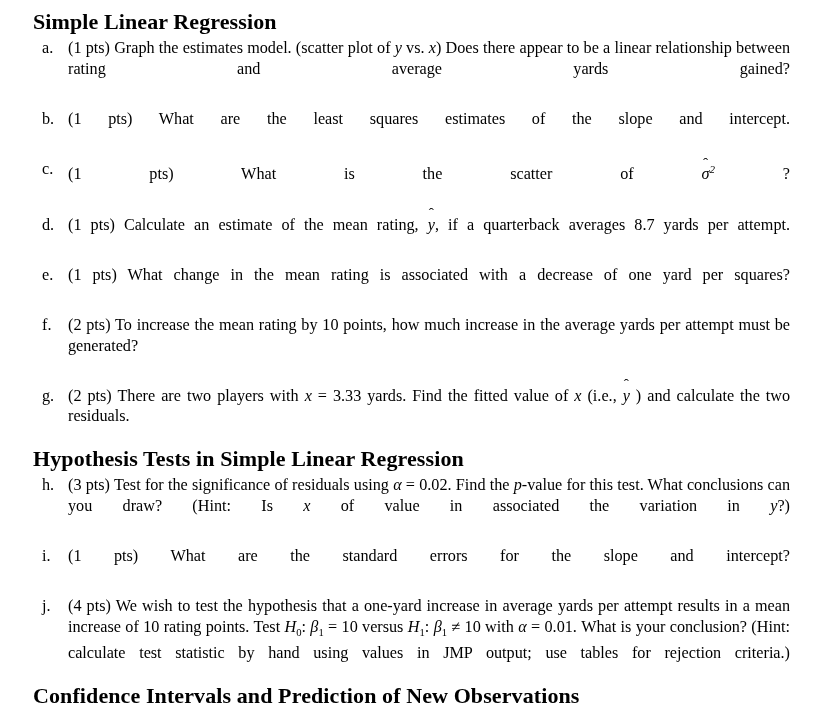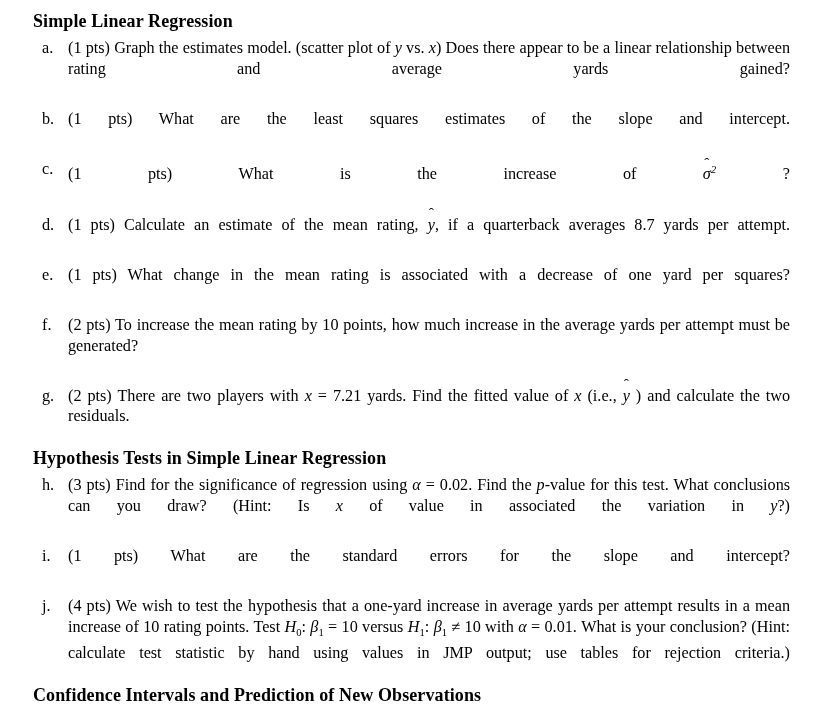--- a/index.html
+++ b/index.html
@@ -22,21 +22,21 @@
     padding: 0;
     box-sizing: border-box;
   }
   .content {
     position: absolute;
     left: 33px;
     top: 11px;
     width: 757px;
   }
   h2.section-heading {
-    font-size: 18px;
+    font-size: 22px;
     font-weight: bold;
     margin: 0;
     padding: 0;
     line-height: 21px;
     letter-spacing: 0.1px;
   }
   .section-block {
     margin: 0;
   }
   .sec-gap-top {
@@ -124,53 +124,53 @@
           <span class="qtext"><span>(1 pts)</span> <span>Graph the estimates model. (scatter plot of</span> <i class="mvar">y</i> <span>vs.</span> <i class="mvar">x</i><span>) Does there appear to be a linear relationship between rating and average yards gained?</span></span>
         </li>
 
         <li class="qitem">
           <span class="marker">b.</span>
           <span class="qtext"><span>(1 pts)</span> <span>What are the least squares estimates of the slope and intercept.</span></span>
         </li>
 
         <li class="qitem">
           <span class="marker">c.</span>
-          <span class="qtext"><span>(1 pts)</span> <span>What is the increase of</span> <span class="nowrap"><span class="hat-wrap"><span class="hat">ˆ</span><i>σ</i></span><sup class="exp">2</sup></span> <span>?</span></span>
+          <span class="qtext"><span>(1 pts)</span> <span>What is the scatter of</span> <span class="nowrap"><span class="hat-wrap"><span class="hat">ˆ</span><i>σ</i></span><sup class="exp">2</sup></span> <span>?</span></span>
         </li>
 
         <li class="qitem">
           <span class="marker">d.</span>
           <span class="qtext"><span>(1 pts)</span> <span>Calculate an estimate of the mean rating,</span> <span class="hat-wrap"><span class="hat">ˆ</span><i>y</i></span><span>, if a quarterback averages 8.7 yards per attempt.</span></span>
         </li>
 
         <li class="qitem">
           <span class="marker">e.</span>
           <span class="qtext"><span>(1 pts)</span> <span>What change in the mean rating is associated with a decrease of one yard per squares?</span></span>
         </li>
 
         <li class="qitem">
           <span class="marker">f.</span>
           <span class="qtext"><span>(2 pts)</span> <span>To increase the mean rating by 10 points, how much increase in the average yards per attempt must be generated?</span></span>
         </li>
 
         <li class="qitem">
           <span class="marker">g.</span>
-          <span class="qtext"><span>(2 pts)</span> <span>There are two players with</span> <i class="mvar">x</i> <span>= 7.21 yards. Find the fitted value of</span> <i class="mvar">x</i> <span>(i.e.,</span> <span class="hat-wrap"><span class="hat">ˆ</span><i>y</i></span> <span>) and calculate the two residuals.</span></span>
+          <span class="qtext"><span>(2 pts)</span> <span>There are two players with</span> <i class="mvar">x</i> <span>= 3.33 yards. Find the fitted value of</span> <i class="mvar">x</i> <span>(i.e.,</span> <span class="hat-wrap"><span class="hat">ˆ</span><i>y</i></span> <span>) and calculate the two residuals.</span></span>
         </li>
 
       </ol>
     </div>
 
     <div class="section-block sec-gap-top">
       <h2 class="section-heading">Hypothesis Tests in Simple Linear Regression</h2>
       <ol class="qlist">
 
         <li class="qitem">
           <span class="marker">h.</span>
-          <span class="qtext"><span>(3 pts)</span> <span>Find for the significance of regression using</span> <i class="mvar">α</i> <span>= 0.02. Find the</span> <i class="mvar">p</i><span>-value for this test. What conclusions can you draw? (Hint: Is</span> <i class="mvar">x</i> <span>of value in associated the variation in</span> <i class="mvar">y</i><span>?)</span></span>
+          <span class="qtext"><span>(3 pts)</span> <span>Test for the significance of residuals using</span> <i class="mvar">α</i> <span>= 0.02. Find the</span> <i class="mvar">p</i><span>-value for this test. What conclusions can you draw? (Hint: Is</span> <i class="mvar">x</i> <span>of value in associated the variation in</span> <i class="mvar">y</i><span>?)</span></span>
         </li>
 
         <li class="qitem">
           <span class="marker">i.</span>
           <span class="qtext"><span>(1 pts)</span> <span>What are the standard errors for the slope and intercept?</span></span>
         </li>
 
         <li class="qitem">
           <span class="marker">j.</span>
           <span class="qtext"><span>(4 pts)</span> <span>We wish to test the hypothesis that a one-yard increase in average yards per attempt results in a mean increase of 10 rating points. Test</span> <span class="nowrap"><i class="mvar">H</i><sub class="sb">0</sub>:</span> <span class="nowrap"><i class="mvar">β</i><sub class="sb">1</sub></span> <span>= 10 versus</span> <span class="nowrap"><i class="mvar">H</i><sub class="sb">1</sub>:</span> <span class="nowrap"><i class="mvar">β</i><sub class="sb">1</sub></span> <span>≠ 10 with</span> <i class="mvar">α</i> <span>= 0.01. What is your conclusion? (Hint: calculate test statistic by hand using values in JMP output; use tables for rejection criteria.)</span></span>

